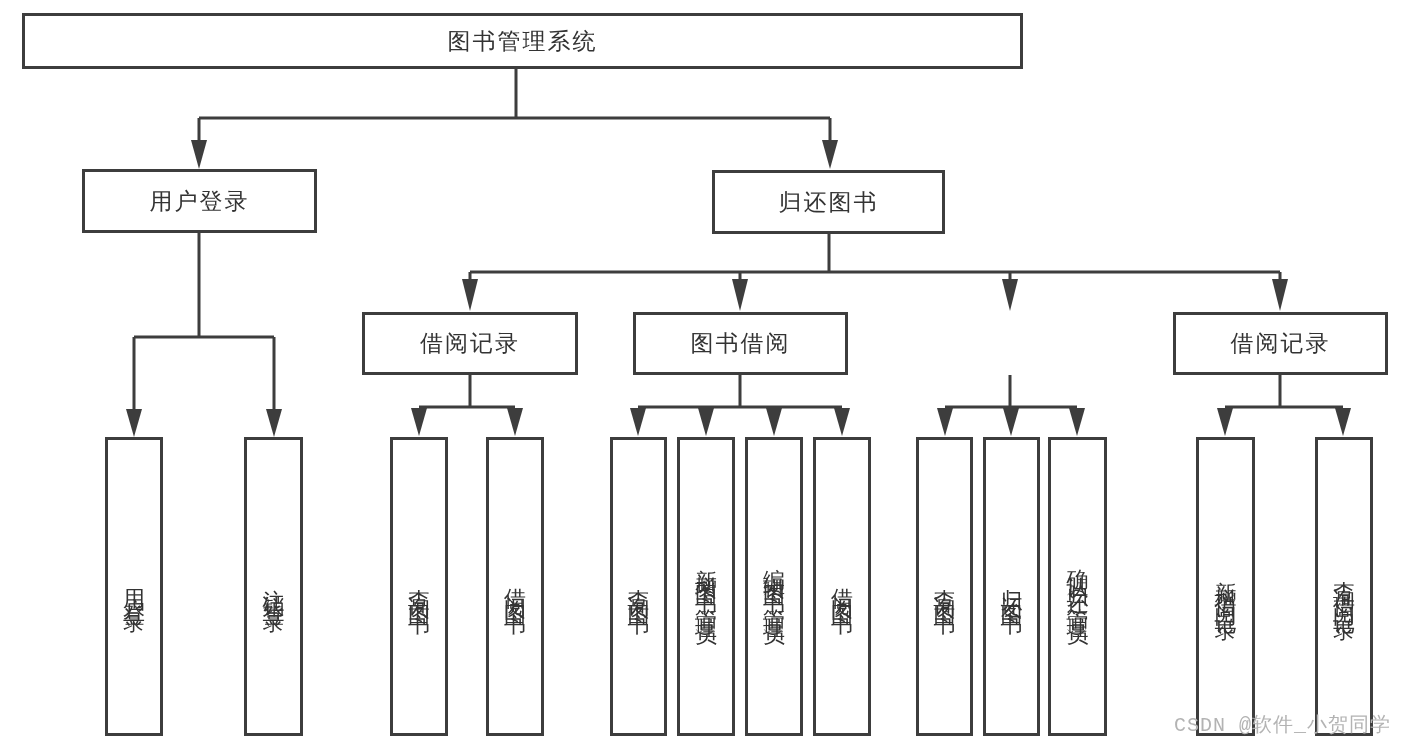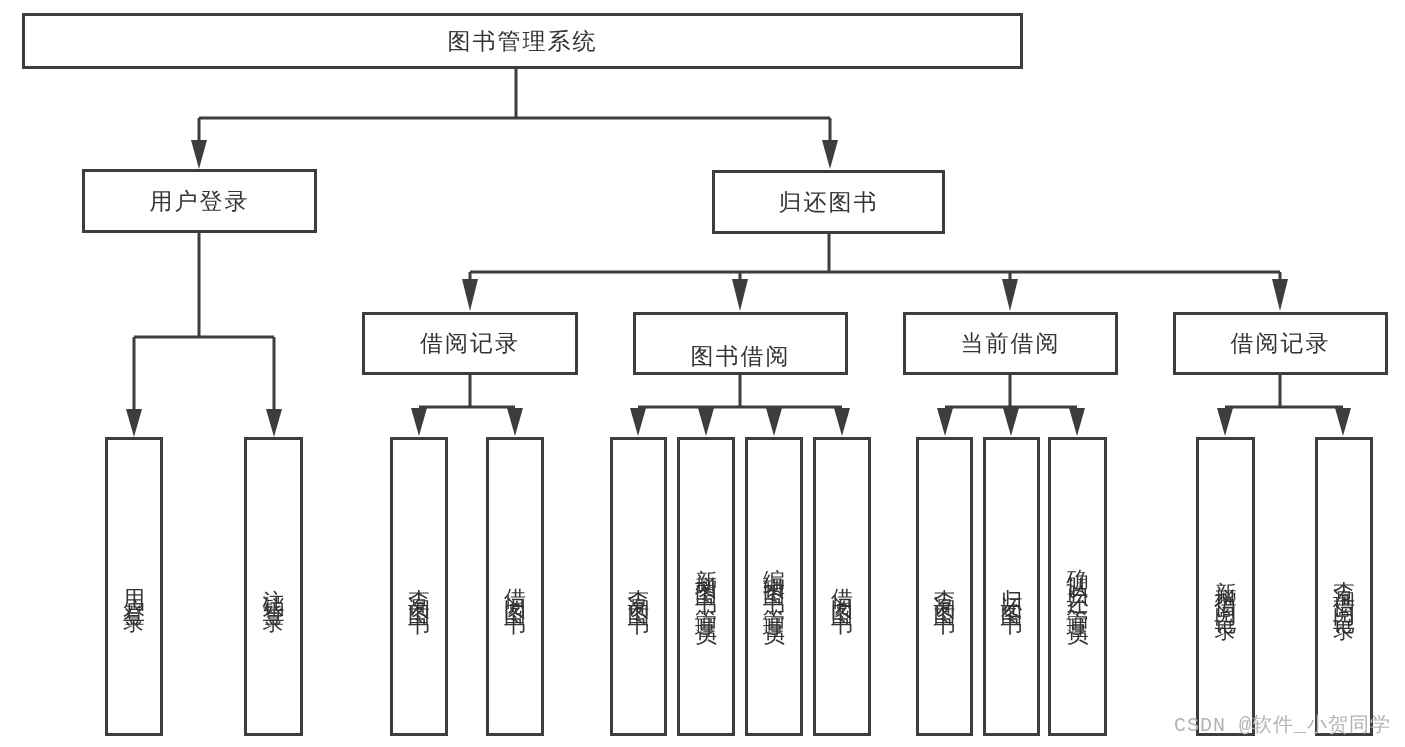--- a/index.html
+++ b/index.html
@@ -106,25 +106,22 @@
   <div class="node hnode" style="left:82px; top:169px; width:235px; height:64px;">
     <span>用户登录</span>
   </div>
   <div class="node hnode" style="left:712px; top:170px; width:233px; height:64px;">
     <span>归还图书</span>
   </div>
 
   <div class="node hnode" style="left:362px; top:312px; width:216px; height:63px;">
     <span>借阅记录</span>
   </div>
-  <div class="node hnode" style="left:633px; top:312px; width:215px; height:63px;align-items:flex-end;">
+  <div class="node hnode" style="left:633px; top:312px; width:215px; height:63px;">
     <span>图书借阅</span>
-  </div>
-  <div class="node hnode" style="left:903px; top:312px; width:215px; height:63px;">
-    <span>当前借阅</span>
   </div>
   <div class="node hnode" style="left:1173px; top:312px; width:215px; height:63px;">
     <span>借阅记录</span>
   </div>
 
   <div class="node vnode" style="left:105px; width:58px;">
     <span>用户登录</span>
   </div>
   <div class="node vnode" style="left:244px; width:59px;">
     <span>注销登录</span>

